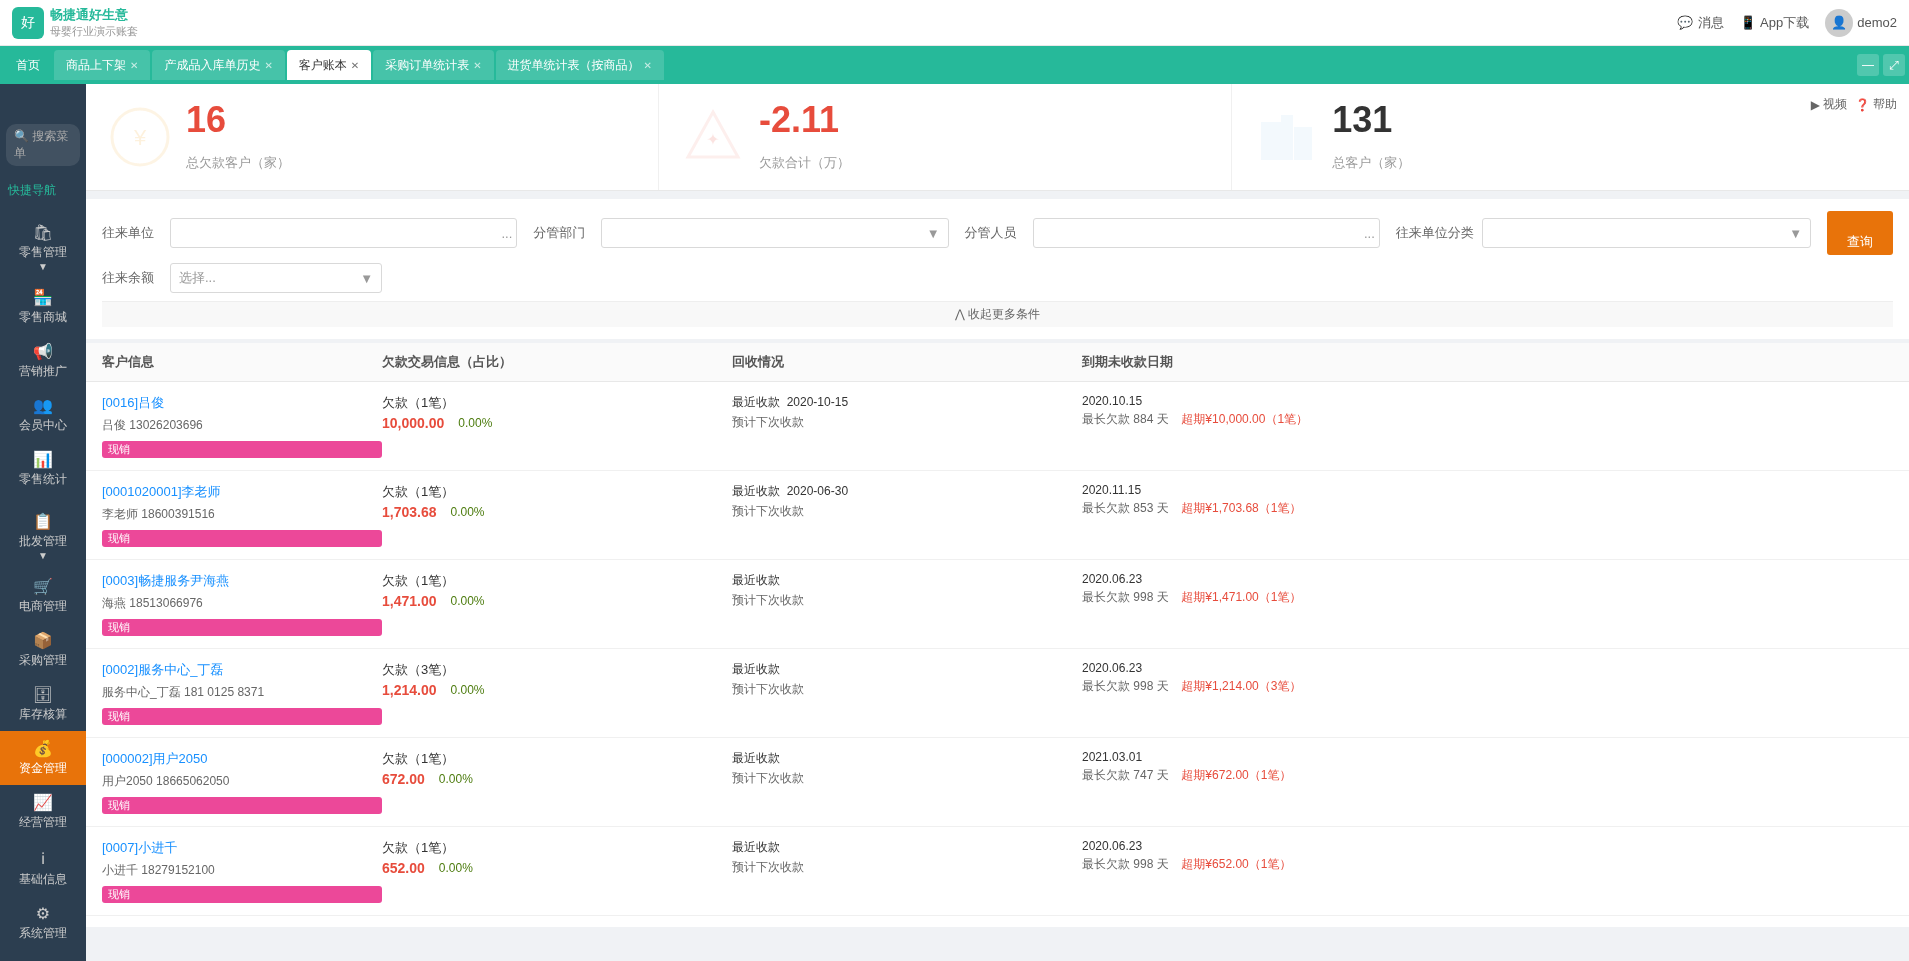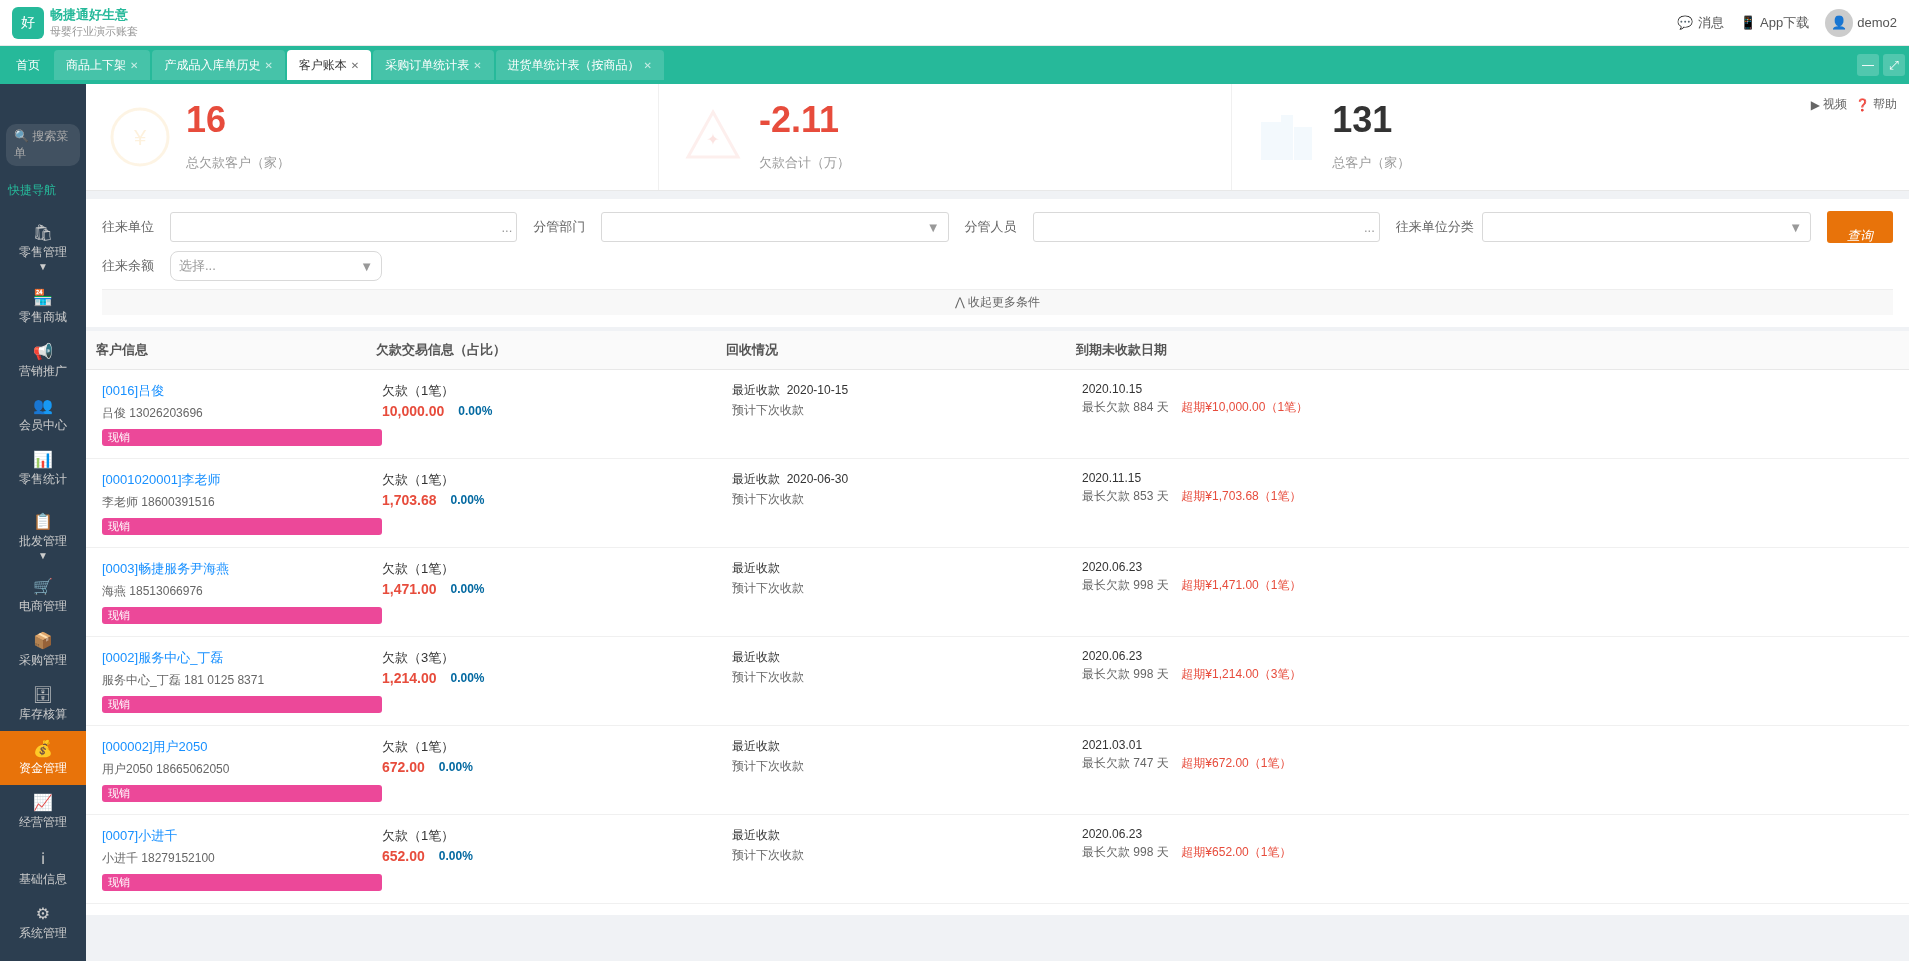--- a/index.html
+++ b/index.html
@@ -86,21 +86,21 @@
     }
     .filter-input-dots { text-align: right; padding-right: 4px; }
     .filter-select {
       flex: 1; height: 30px; border: 1px solid #d9d9d9; border-radius: 3px;
       padding: 0 8px; font-size: 13px; outline: none; color: #999;
       display: flex; align-items: center; justify-content: space-between;
       cursor: pointer;
     }
     .btn-search {
       background: #e8730a; color: #fff; border: none; border-radius: 3px;
-      padding: 16px 20px; font-size: 13px; cursor: pointer; height: 30px; font-style: italic;
+      padding: 22px 20px; font-size: 13px; cursor: pointer; height: 30px;
     }
     .collapse-bar {
       text-align: center; padding: 4px; color: #666; font-size: 12px;
       cursor: pointer; background: #f8f8f8; border-top: 1px solid #eee;
     }
 
     
     .result-bar {
       display: flex; align-items: center; justify-content: space-between;
       padding: 8px 16px; background: #fff; border-bottom: 1px solid #eee;
@@ -108,35 +108,35 @@
     }
     .result-bar .actions { display: flex; gap: 12px; align-items: center; color: #666; }
     .sort-select { border: 1px solid #d9d9d9; border-radius: 3px; padding: 3px 8px; font-size: 12px; }
 
     
     .data-table { background: #fff; width: 100%; }
     .table-header {
       display: grid;
       grid-template-columns: 280px 350px 350px 1fr;
       background: #fafafa; border-bottom: 1px solid #e8e8e8;
-      padding: 10px 10px; font-weight: bold; color: #555; font-size: 13px;
+      padding: 10px 16px; font-weight: bold; color: #555; font-size: 13px;
     }
     .table-row {
       display: grid;
       grid-template-columns: 280px 350px 350px 1fr;
       border-bottom: 1px solid #f0f0f0; padding: 12px 16px;
       align-items: start;
     }
     .customer-name { color: #1890ff; font-size: 13px; cursor: pointer; }
     .customer-info { font-size: 12px; color: #666; margin: 2px 0; }
     .tag { display: inline-block; padding: 1px 6px; border-radius: 3px; font-size: 11px; color: #fff; margin-top: 2px; }
     .tag-green { background: #ec4899; }
     .debt-count { font-size: 13px; color: #333; }
     .debt-amount { color: #e74c3c; font-size: 14px; font-weight: bold; }
-    .debt-ratio { font-size: 12px; color: #0369a1; margin-left: 8px; font-weight: bold; }
+    .debt-ratio { font-size: 12px; color: #4d7c0f; margin-left: 8px; }
     .cell { display: flex; flex-direction: column; gap: 3px; }
     .recent-pay { font-size: 12px; color: #333; }
     .next-pay { font-size: 12px; color: #666; }
     .overdue-info { font-size: 12px; color: #666; }
     .overdue-link { color: #e74c3c; font-size: 12px; cursor: pointer; }
     .overdue-days { color: #333; font-size: 12px; }
     .debt-row { display: flex; align-items: center; gap: 6px; }
 
     
     .main::-webkit-scrollbar { width: 6px; }
@@ -355,21 +355,21 @@
           <div class="filter-select" style="width:180px;">
             <span></span>
             <span>▼</span>
           </div>
         </div>
         <button class="btn-search">查询</button>
       </div>
       <div class="filter-row">
         <div class="filter-item" style="max-width:280px;justify-content:space-between;">
           <span class="filter-label">往来余额</span>
-          <div class="filter-select" style="width:140px;border-radius:8px;">
+          <div class="filter-select" style="width:140px;">
             <span style="color:#999;">选择...</span>
             <span>▼</span>
           </div>
         </div>
       </div>
       <div class="collapse-bar">
         <span>⋀</span>
         <span>收起更多条件</span>
       </div>
     </div>

